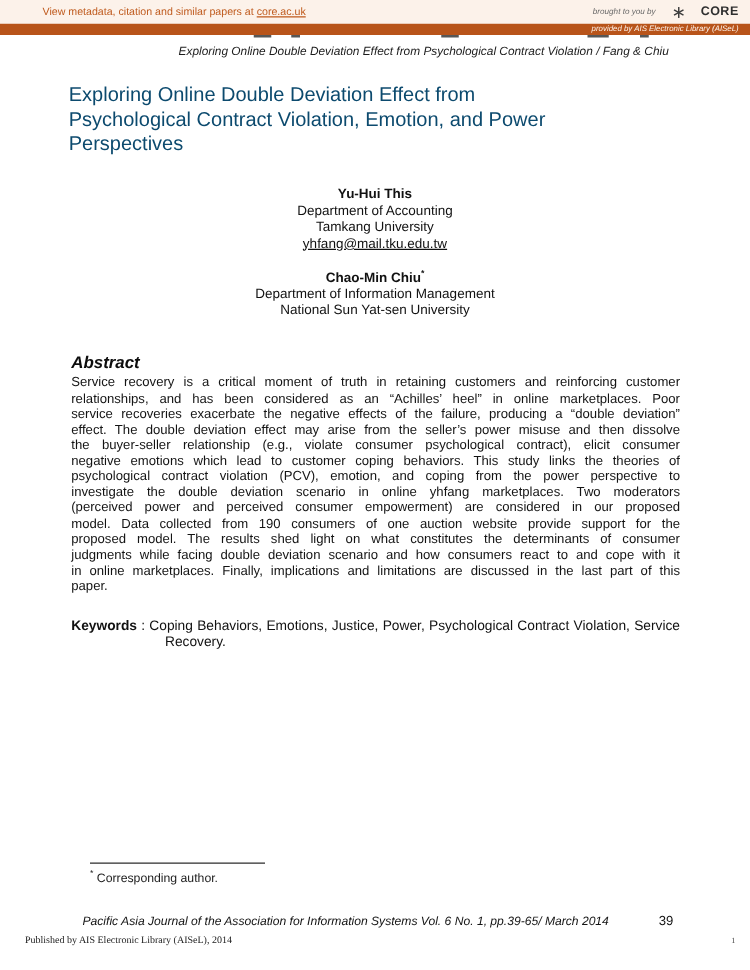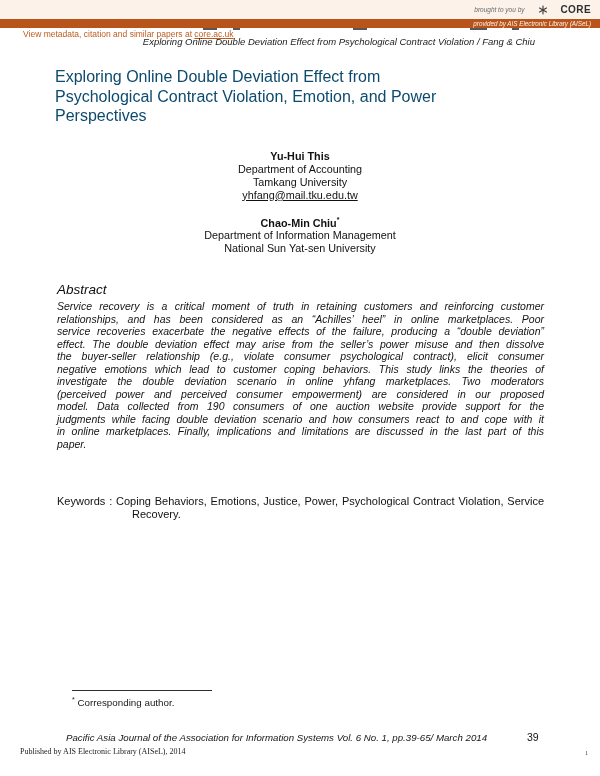--- a/index.html
+++ b/index.html
@@ -4,21 +4,21 @@
 <style>
   html,body{margin:0;padding:0;}
   body{
     width:600px;height:776px;position:relative;overflow:hidden;
     background:#ffffff;color:#111;
     font-family:"Liberation Sans", sans-serif;
     -webkit-font-smoothing:antialiased;
   }
   
   .banner{position:absolute;top:0;left:0;width:600px;height:19px;background:#fcf2ea;}
-  .banner-left{position:absolute;left:23px;top:4px;font-size:8.5px;color:#bf5a1d;white-space:nowrap;margin-top:25px;}
+  .banner-left{position:absolute;left:34px;top:4px;font-size:8.5px;color:#bf5a1d;white-space:nowrap;}
   .banner-left .lnk{text-decoration:underline;cursor:pointer;}
   .banner-right{position:absolute;right:9px;top:2px;height:15px;display:flex;align-items:center;gap:13px;}
   .brought{font-size:6.5px;font-style:italic;color:#6a6a6a;white-space:nowrap;}
   .core-label{font-size:10px;font-weight:bold;color:#2f2f2f;letter-spacing:.4px;}
   .core-icon{display:inline-block;line-height:0;}
   .orange-bar{position:absolute;top:19px;left:0;width:600px;height:9px;background:#b8541a;}
   .provided{position:absolute;right:9px;top:0;height:9px;line-height:9px;font-size:6.3px;font-style:italic;color:#fdf2ea;white-space:nowrap;}
   .remnant{position:absolute;top:28px;height:2px;background:#3a3a3a;opacity:.85;}
 
   
@@ -32,31 +32,31 @@
   
   .authors{position:absolute;top:146px;left:55px;width:490px;text-align:center;
     font-size:10.8px;line-height:13px;color:#111;}
   .author-block{margin-bottom:11px;}
   .author-name{font-weight:bold;}
   .author-name sup{font-size:7px;}
   .author-email{text-decoration:underline;color:#111;cursor:pointer;}
 
   
   .abstract-heading{position:absolute;top:282px;left:57px;font-size:13.5px;
-    font-weight:normal;font-style:italic;color:#0d0d0d;}
+    font-weight:bold;font-style:italic;color:#0d0d0d;}
   .abstract{position:absolute;top:300px;left:57px;width:487px;
-    font-size:10.5px;font-style:italic;line-height:12.55px;color:#141414;}
+    font-size:10.5px;line-height:12.55px;color:#141414;}
   .abstract .jline{text-align:justify;text-align-last:justify;}
   .abstract .lline{text-align:left;}
 
   
   .keywords{position:absolute;top:495px;left:57px;width:487px;box-sizing:border-box;
     font-size:11px;line-height:13px;text-align:justify;
     padding-left:75px;text-indent:-75px;color:#111;}
-  .keywords .kw-label{font-weight:normal;margin-top:13px;}
+  .keywords .kw-label{font-weight:bold;margin-top:13px;}
 
   
   .footnote-rule{position:absolute;top:690px;left:72px;width:140px;height:0;
     border-top:1.5px solid #2d2d2d;}
   .footnote{position:absolute;top:696px;left:72px;font-size:9.8px;color:#1a1a1a;}
   .footnote sup{font-size:7px;}
 
   
   .journal-line{position:absolute;top:732px;left:66px;width:480px;
     font-style:italic;font-size:9.7px;color:#141414;white-space:nowrap;}
@@ -120,23 +120,25 @@
 </div>
 
 <div class="abstract-heading">Abstract</div>
 <div class="abstract">
   <div class="jline">Service recovery is a critical moment of truth in retaining customers and reinforcing customer</div>
   <div class="jline">relationships, and has been considered as an “Achilles’ heel” in online marketplaces. Poor</div>
   <div class="jline">service recoveries exacerbate the negative effects of the failure, producing a “double deviation”</div>
   <div class="jline">effect. The double deviation effect may arise from the seller’s power misuse and then dissolve</div>
   <div class="jline">the buyer-seller relationship (e.g., violate consumer psychological contract), elicit consumer</div>
   <div class="jline">negative emotions which lead to customer coping behaviors. This study links the theories of</div>
+  <div class="jline">psychological contract violation (PCV), emotion, and coping from the power perspective to</div>
   <div class="jline">investigate the double deviation scenario in online yhfang marketplaces. Two moderators</div>
   <div class="jline">(perceived power and perceived consumer empowerment) are considered in our proposed</div>
   <div class="jline">model. Data collected from 190 consumers of one auction website provide support for the</div>
+  <div class="jline">proposed model. The results shed light on what constitutes the determinants of consumer</div>
   <div class="jline">judgments while facing double deviation scenario and how consumers react to and cope with it</div>
   <div class="jline">in online marketplaces. Finally, implications and limitations are discussed in the last part of this</div>
   <div class="lline">paper.</div>
 </div>
 
 <div class="keywords">
   <span class="kw-label">Keywords</span><span> : Coping Behaviors, Emotions, Justice, Power, Psychological Contract Violation, Service Recovery.</span>
 </div>
 
 <div class="footnote-rule"></div>

